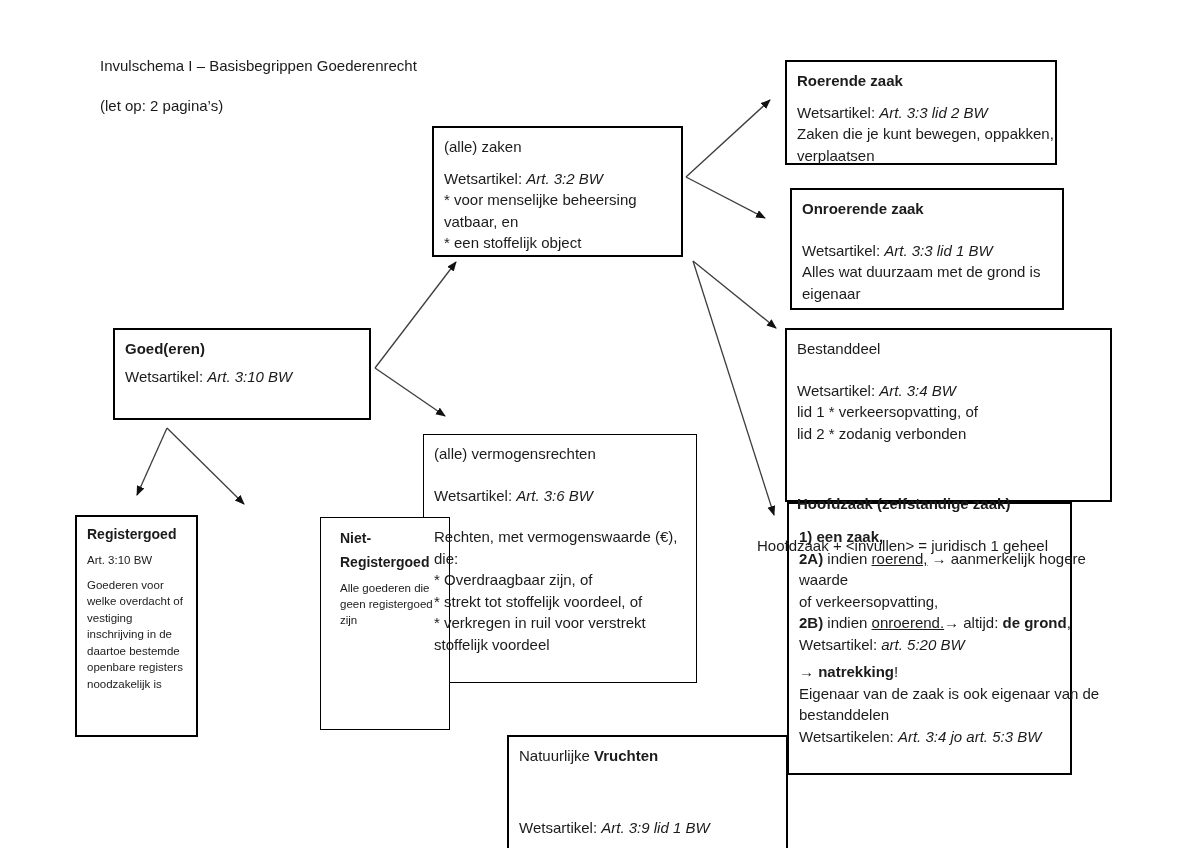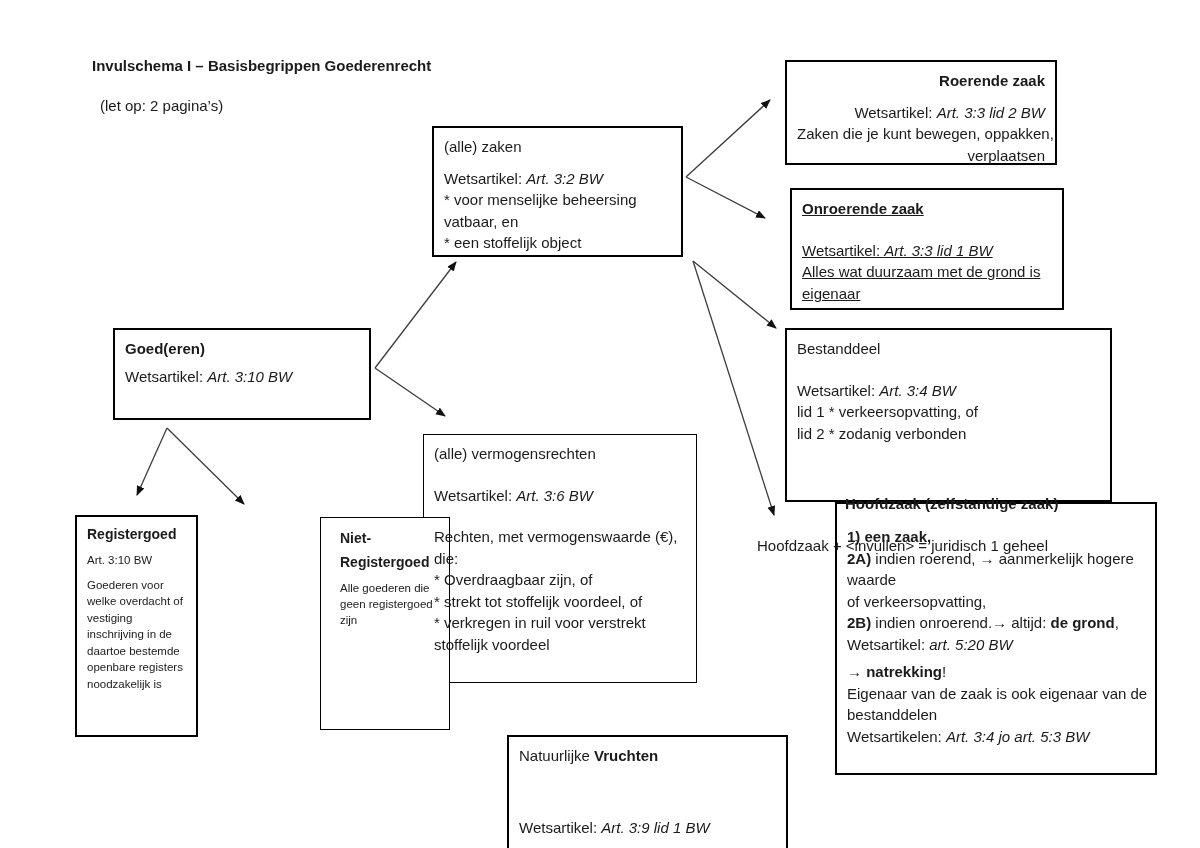--- a/index.html
+++ b/index.html
@@ -4,36 +4,36 @@
 <style>
   html,body { margin:0; padding:0; }
   body {
     width:1200px; height:848px; position:relative; overflow:hidden;
     background:#ffffff; color:#1b1b1b;
     font-family:"Liberation Sans", sans-serif; font-size:15px;
   }
   .abs { position:absolute; }
   .b { font-weight:bold; }
   .it { font-style:italic; }
-  .u { }
+  .u { text-decoration:underline; }
   .line { white-space:nowrap; }
   .gap-s { height:10px; }
   .gap-m { height:20px; }
   .gap-xs { height:6px; }
   .gap-lg { height:50px; }
 
   .box {
     position:absolute; background:#ffffff; border:2px solid #000000;
     box-sizing:border-box; padding:8px 10px; line-height:21.5px;
   }
   #box-zaken       { left:432px; top:126px; width:251px; height:131px; }
-  #box-roerend     { left:785px; top:60px;  width:272px; height:105px;text-align:right; }
-  #box-onroerend   { left:790px; top:188px; width:274px; height:122px;text-decoration:underline; }
+  #box-roerend     { left:785px; top:60px;  width:272px; height:105px; }
+  #box-onroerend   { left:790px; top:188px; width:274px; height:122px; }
   #box-bestanddeel { left:785px; top:328px; width:327px; height:174px; }
-  #box-hoofdzaak   { left:787px; top:502px; width:322px; height:273px; padding-top:22px;margin-left:48px; }
+  #box-hoofdzaak   { left:787px; top:502px; width:285px; height:273px; padding-top:22px; }
   #box-goederen    { left:113px; top:328px; width:258px; height:92px; }
   #box-register    { left:75px;  top:515px; width:123px; height:222px; }
   #box-nietreg     { left:320px; top:517px; width:130px; height:213px; z-index:2; border-width:1.5px; }
   #box-vermogen    { left:423px; top:434px; width:274px; height:249px; border-width:1.5px; }
   #box-vruchten    { left:507px; top:735px; width:281px; height:130px; }
 
   #box-register { font-size:11.5px; line-height:16.5px; }
   #box-register .reg-title { font-size:14px; line-height:19px; font-weight:bold; }
   #box-register .gap-s { height:8px; }
   #box-nietreg  { font-size:11.5px; line-height:16px;padding-left:19px; }
@@ -41,21 +41,21 @@
 
   .vermogen-body { position:relative; z-index:3; }
 
   #hoofdzaak-title {
     position:absolute; top:-11px; left:8px; font-weight:bold;
     white-space:nowrap; background:transparent; line-height:21px;
   }
   #floating-note {
     position:absolute; left:757px; top:537px; z-index:6; white-space:nowrap;
   }
-  #page-title    { left:92px; top:57px; font-weight:bold; }
+  #page-title    { left:100px; top:57px; font-weight:normal; }
   #page-subtitle { left:100px; top:97px; }
 
   #arrows-svg { position:absolute; left:0; top:0; z-index:5; pointer-events:none; }
   .arrow { stroke:#3d3d3d; stroke-width:1.3; }
 </style>
 </head>
 <body>
 
 <div id="page-title" class="abs">Invulschema I – Basisbegrippen Goederenrecht</div>
 <div id="page-subtitle" class="abs">(let op: 2 pagina’s)</div>

